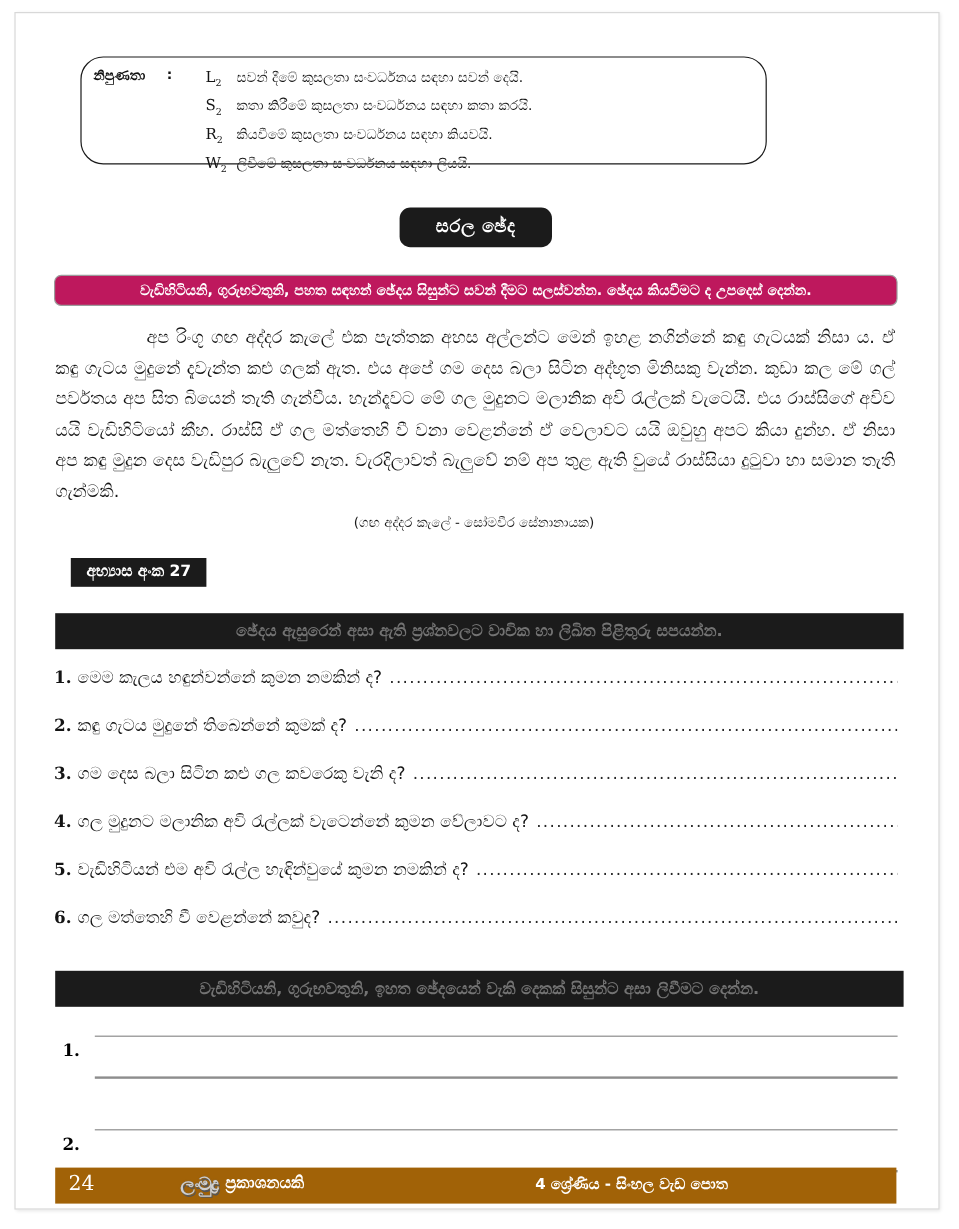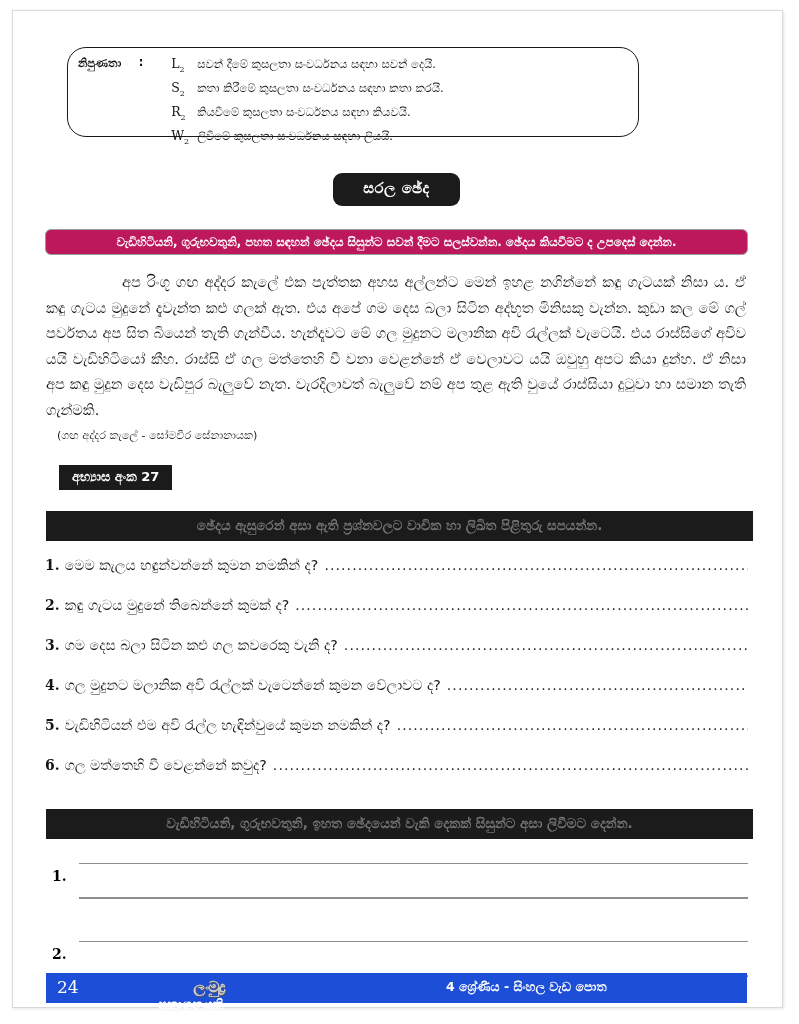--- a/index.html
+++ b/index.html
@@ -128,24 +128,24 @@
     top: 236px;
     width: 700px;
     font-size: 14.6px;
     line-height: 25.6px;
     color: #151515;
     text-align: justify;
     text-indent: 76px;
   }
   .attrib {
     position: absolute;
-    left: 12px;
+    left: 0;
     top: 396px;
     width: 700px;
-    text-align: left;
+    text-align: center;
     font-size: 11.2px;
     color: #1a1a1a;
   }
 
   
   .ex-tag {
     position: absolute;
     left: 2px;
     top: 432px;
     background: #1b1b1b;
@@ -239,38 +239,37 @@
     margin-bottom: 33px;
   }
 
   
   .footer {
     position: absolute;
     left: 1px;
     top: 940px;
     width: 701px;
     height: 30px;
-    background: #1d4ed8;
+    background: #a16207;
     color: #ffffff;
     box-sizing: border-box;
   }
   .f-page {
     position: absolute;
     left: 11px;
     top: 4px;
     font-family: "DejaVu Serif", "Liberation Serif", serif;
     font-size: 17px;
   }
   .f-logo {
     position: absolute;
     left: 105px;
     top: 5px;
     display: flex;
-    align-items: flex-end;
-    flex-direction: column;
+    align-items: flex-start;
   }
   .f-mark {
     font-size: 15px;
     font-weight: bold;
     color: #cfcfcf;
     letter-spacing: -1px;
     text-shadow: 0 0 1px #6f6f6f, 1px 1px 0 #555;
     transform: scaleX(1.05);
   }
   .f-pub {

